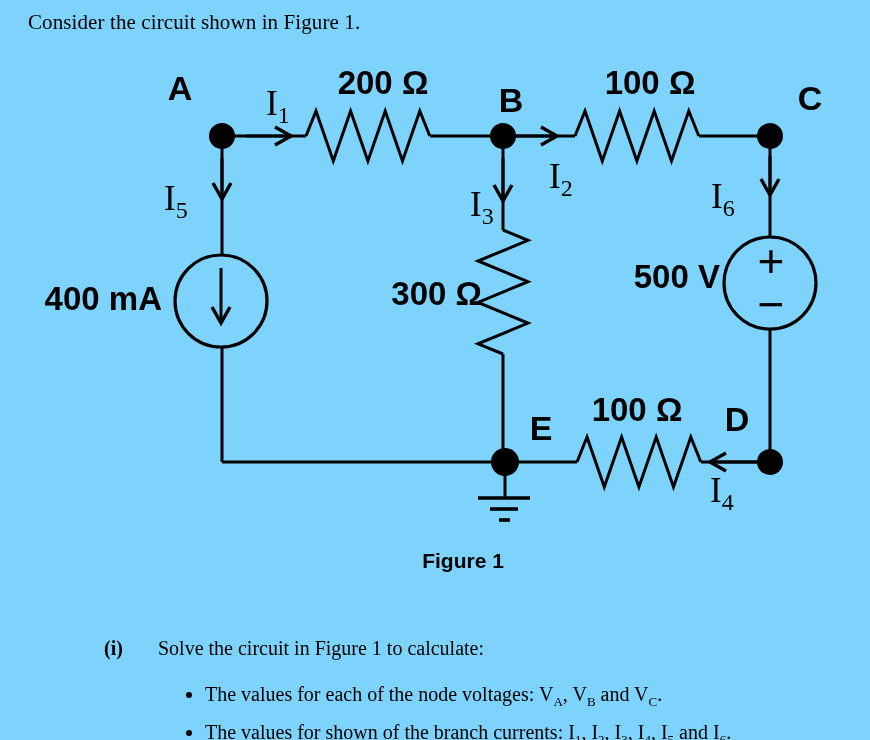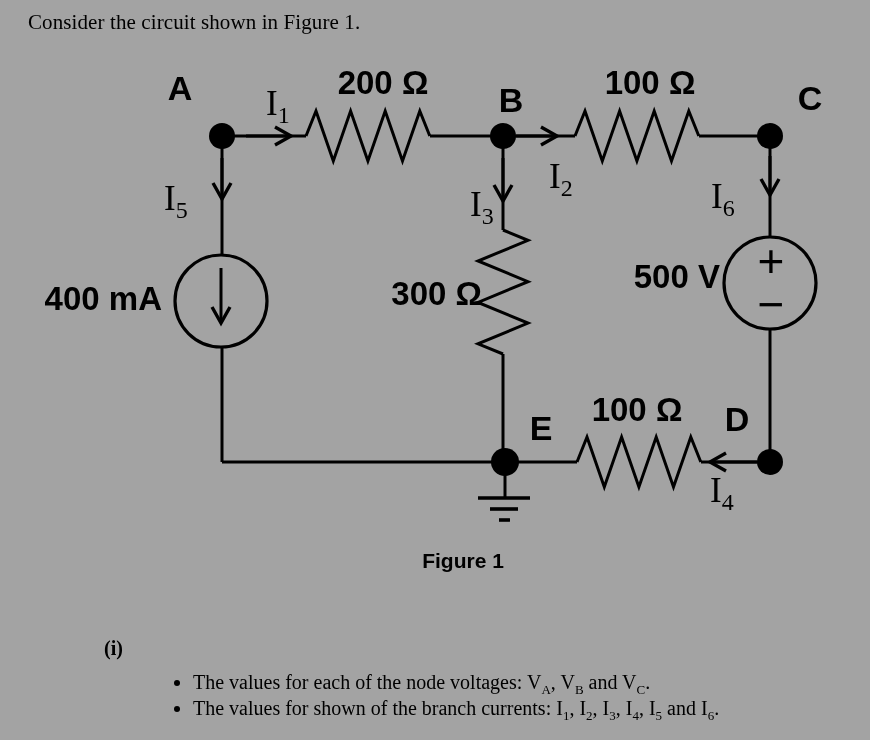--- a/index.html
+++ b/index.html
@@ -1,17 +1,17 @@
 <!DOCTYPE html>
 <html><head>
 <meta charset="utf-8">
 <style>
   html,body { margin:0; padding:0; background:#ffffff; }
   .page {
-    position:relative; width:870px; height:740px; background:#a3a3a3;
+    position:relative; width:870px; height:740px; background:#7dd3fc;
     color:#000; font-family:"Liberation Serif", serif; overflow:hidden;
   }
   .intro {
     position:absolute; left:28px; top:10px;
     font-size:21px; letter-spacing:0.1px;
   }
   svg.circuit { position:absolute; left:0; top:0; }
   svg.circuit .wire   { stroke:#000; stroke-width:3; fill:none; }
   svg.circuit .symbol { stroke:#000; stroke-width:3.2; fill:none; }
   svg.circuit .dot    { fill:#000; stroke:none; }
@@ -26,21 +26,21 @@
   .task-line {
     position:absolute; left:104px; top:637px;
     font-size:20px; display:flex;
   }
   .task-label { font-weight:bold; width:54px; flex:0 0 54px; }
   .bullets {
     position:absolute; left:160px; top:669px; margin:0;
     padding-left:33px; font-size:20px; width:660px;
     list-style:disc outside;
   }
-  .bullets li { line-height:26px; margin:0; }
+  .bullets li { line-height:26px; margin:12px; }
   sub { font-size:0.65em; line-height:0; }
 </style>
 </head>
 <body>
 
 <div class="page">
 
   <div class="intro">Consider the circuit shown in Figure 1.</div>
 
   <svg class="circuit" width="870" height="600" viewBox="0 0 870 600">
@@ -127,20 +127,21 @@
     <text class="cur" x="470" y="216"><tspan>I</tspan><tspan class="s" dy="8">3</tspan></text>
     <text class="cur" x="710" y="502"><tspan>I</tspan><tspan class="s" dy="8">4</tspan></text>
     <text class="cur" x="164" y="210"><tspan>I</tspan><tspan class="s" dy="8">5</tspan></text>
     <text class="cur" x="711" y="208"><tspan>I</tspan><tspan class="s" dy="8">6</tspan></text>
 
     <text class="cap" x="463" y="568" text-anchor="middle">Figure 1</text>
   </svg>
 
   <div class="task-line">
     <span class="task-label">(i)</span>
+    <span class="task-text">Solve the circuit in Figure 1 to calculate:</span>
   </div>
 
   <ul class="bullets">
     <li><span>The values for each of the node voltages:  </span><span><span>V</span><sub>A</sub></span><span>, </span><span><span>V</span><sub>B</sub></span><span> and </span><span><span>V</span><sub>C</sub></span><span>.</span></li>
     <li><span>The values for shown of the branch currents: </span><span><span>I</span><sub>1</sub></span><span>, </span><span><span>I</span><sub>2</sub></span><span>, </span><span><span>I</span><sub>3</sub></span><span>, </span><span><span>I</span><sub>4</sub></span><span>, </span><span><span>I</span><sub>5</sub></span><span> and </span><span><span>I</span><sub>6</sub></span><span>.</span></li>
   </ul>
 
 </div>
 
 </body></html>

